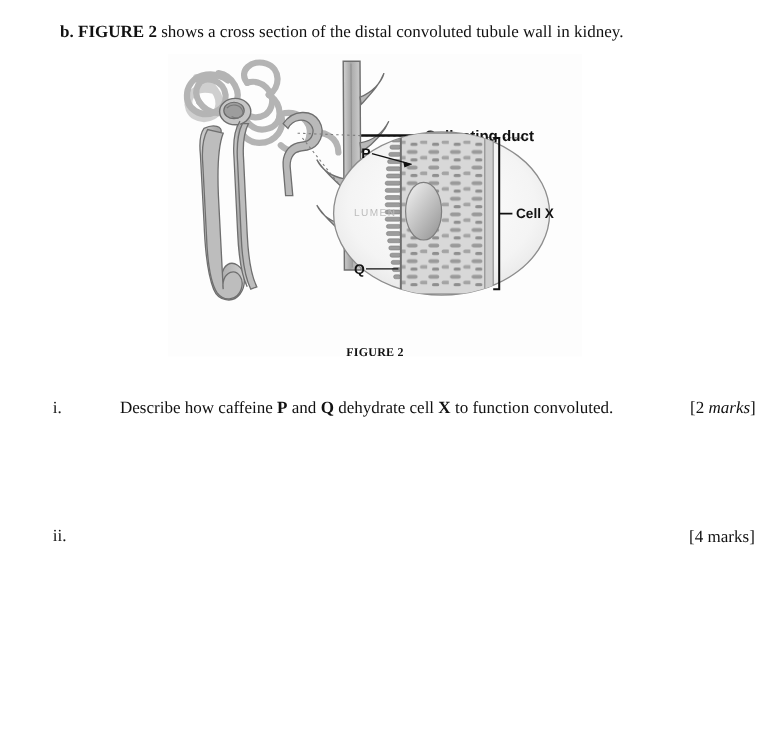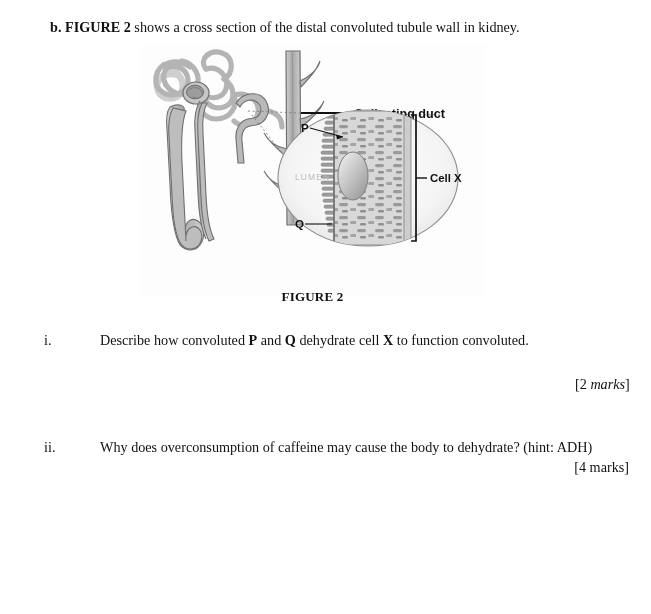--- a/index.html
+++ b/index.html
@@ -43,21 +43,21 @@
     display: block;
     width: 345px;
     height: 252px;
   }
   .figure-caption {
     position: absolute;
     left: 140px;
     top: 289px;
     width: 345px;
     text-align: center;
-    font-size: 13px;
+    font-size: 10px;
     font-weight: bold;
     letter-spacing: 0.2px;
   }
 
   
   .q-row {
     position: absolute;
     left: 22px;
     width: 607px;
     font-size: 14.2px;
@@ -78,21 +78,20 @@
   }
   #question-i  { top: 331px; }
   #question-ii { top: 438px; }
 
   .q-text-line {
     position: relative;
     display: block;
   }
   .marks {
     white-space: nowrap;
-    margin-top: 44px;
   }
   .marks .it { font-style: italic; }
 
   .q-i-main {
     display: inline-block;
   }
   .q-i-marks {
     position: absolute;
     left: 475px;
     top: 0;
@@ -277,24 +276,23 @@
       </g>
     </g>
   </svg>
 </div>
 
 <div class="figure-caption">FIGURE 2</div>
 
 <div class="q-row" id="question-i">
   <span class="num">i.</span>
   <span class="body">
-    <span class="q-i-main"><span>Describe how convoluted </span><b>P</b><span> and </span><b>Q</b><span> dehydrate cell </span><b>X</b><span> to function convoluted.</span></span>
+    <span class="q-i-main"><span>Describe how caffeine </span><b>P</b><span> and </span><b>Q</b><span> dehydrate cell </span><b>X</b><span> to function convoluted.</span></span>
     <span class="marks q-i-marks"><span>[2 </span><span class="it">marks</span><span>]</span></span>
   </span>
 </div>
 
 <div class="q-row" id="question-ii">
   <span class="num">ii.</span>
   <span class="body">
-    <span class="q-text-line">Why does overconsumption of caffeine may cause the body to dehydrate? (hint: ADH)</span>
     <span class="marks q-ii-marks">[4 marks]</span>
   </span>
 </div>
 
 </body></html>

